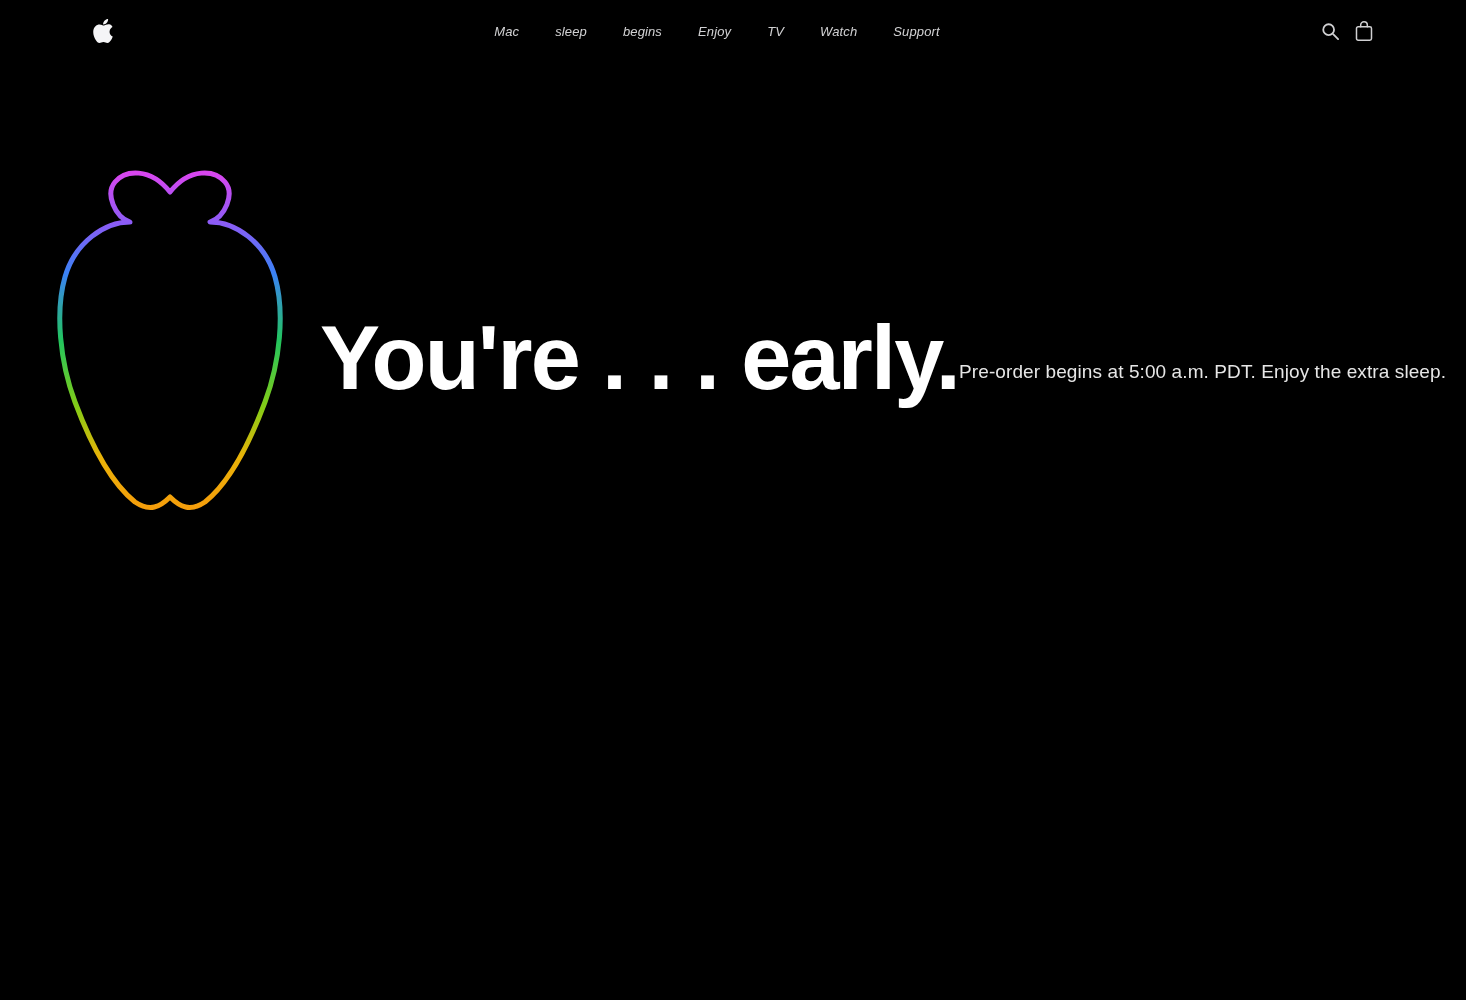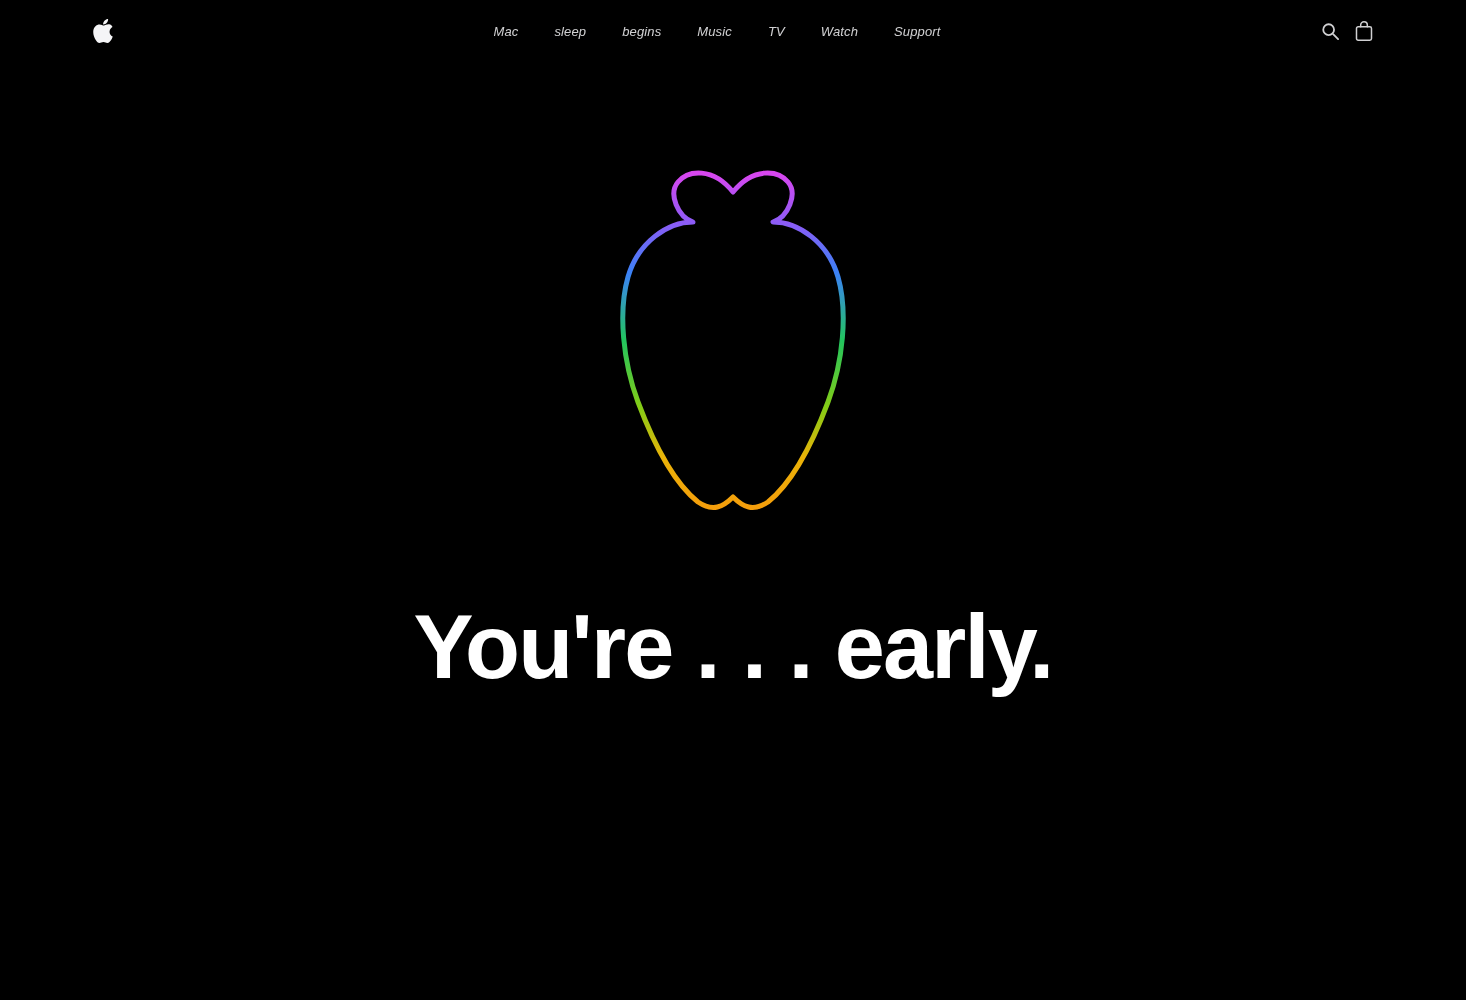--- a/index.html
+++ b/index.html
@@ -78,21 +78,21 @@
       cursor: pointer;
       display: flex;
       align-items: center;
       justify-content: center;
       opacity: 0.85;
     }
 
     
     .main-content {
       display: flex;
-      flex-direction: column;
+      flex-direction: row;
       align-items: center;
       justify-content: center;
       padding-top: 80px;
       padding-bottom: 60px;
     }
 
     
     .apple-logo-container {
       width: 300px;
       height: 400px;
@@ -151,21 +151,21 @@
 
       <svg width="20" height="24" viewBox="0 0 814 1000" fill="#f5f5f7" xmlns="http://www.w3.org/2000/svg">
         <path d="M788.1 340.9c-5.8 4.5-108.2 62.2-108.2 190.5 0 148.4 130.3 200.9 134.2 202.2-.6 3.2-20.7 71.9-68.7 141.9-42.8 61.6-87.5 123.1-155.5 123.1s-85.5-39.5-164-39.5c-76 0-103.7 40.8-165.9 40.8s-105-57.8-155.5-127.4C46 790.7 0 663 0 541.8c0-207.5 135.4-317.3 268.7-317.3 70.9 0 130.3 46.4 174.5 46.4 42.8 0 109.2-49 191.4-49 30.9 0 111.2 2.6 166.3 99.7zm-223.5-181.5c31.6-37.6 54.5-90.3 54.5-143 0-7.1-.6-14.3-1.9-20.1-51.6 2-112.3 34.4-149.2 75.8-28.9 32.7-56.5 85.4-56.5 139.1 0 7.8 1.3 15.6 1.9 18.1 3.2.6 8.4 1.3 13.6 1.3 46.4 0 102.9-31 137.6-71.2z"></path>
       </svg>
     </div>
 
     <div class="nav-items">
       <span class="nav-item">Mac</span>
       <span class="nav-item">sleep</span>
       <span class="nav-item">begins</span>
-      <span class="nav-item">Music</span>
+      <span class="nav-item">Enjoy</span>
       <span class="nav-item">TV</span>
       <span class="nav-item">Watch</span>
       <span class="nav-item">Support</span>
     </div>
 
     <div class="nav-icons">
       <button class="nav-icon-btn" style="background:none;border:none;cursor:pointer;">
         <svg class="search-svg" viewBox="0 0 20 20">
           <circle cx="8.5" cy="8.5" r="6"></circle>
           <line x1="13.5" y1="13.5" x2="19" y2="19"></line>
@@ -229,14 +229,15 @@
           C 20 200, 15 150, 25 115
           C 35 80, 65 60, 90 60
           C 75 55, 65 32, 75 20
           C 85 8, 110 5, 130 30
           Z
         " fill="none" stroke="url(#rainbowGrad)" stroke-width="5" stroke-linecap="round" stroke-linejoin="round"></path>
     </svg>
   </div>
 
   <h1 class="heading-text">You're . . . early.</h1>
+  <p class="subheading-text">Pre-order begins at 5:00 a.m. PDT. Enjoy the extra sleep.</p>
 
 </main>
 
 </body></html>

